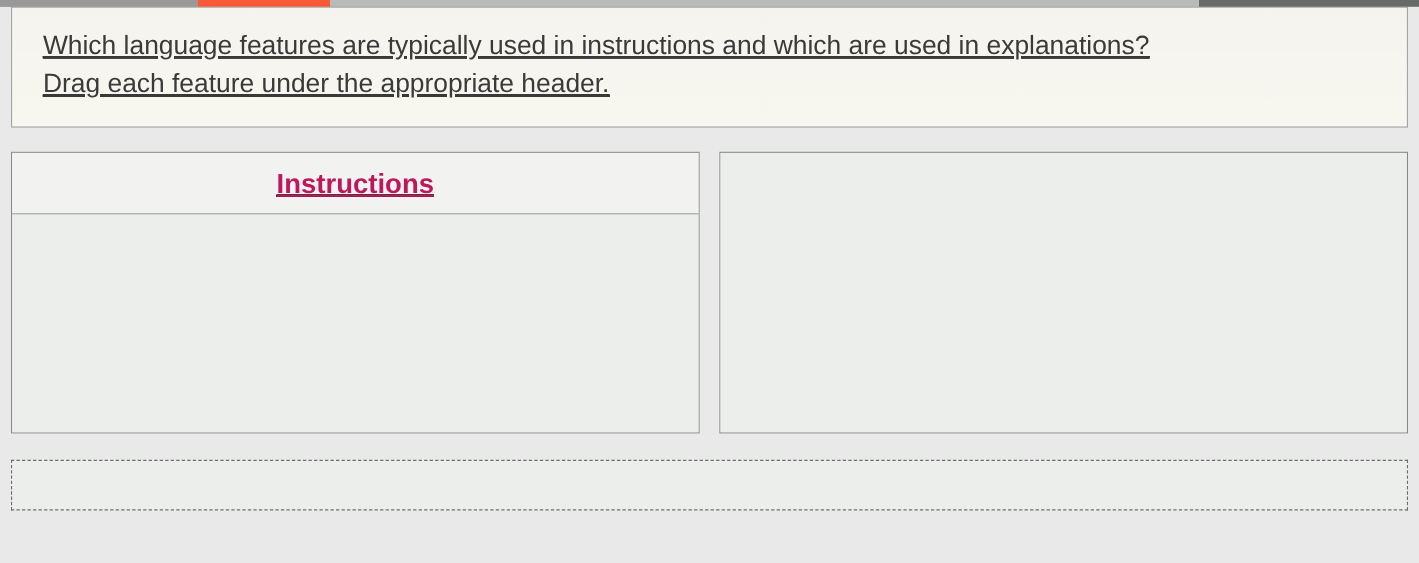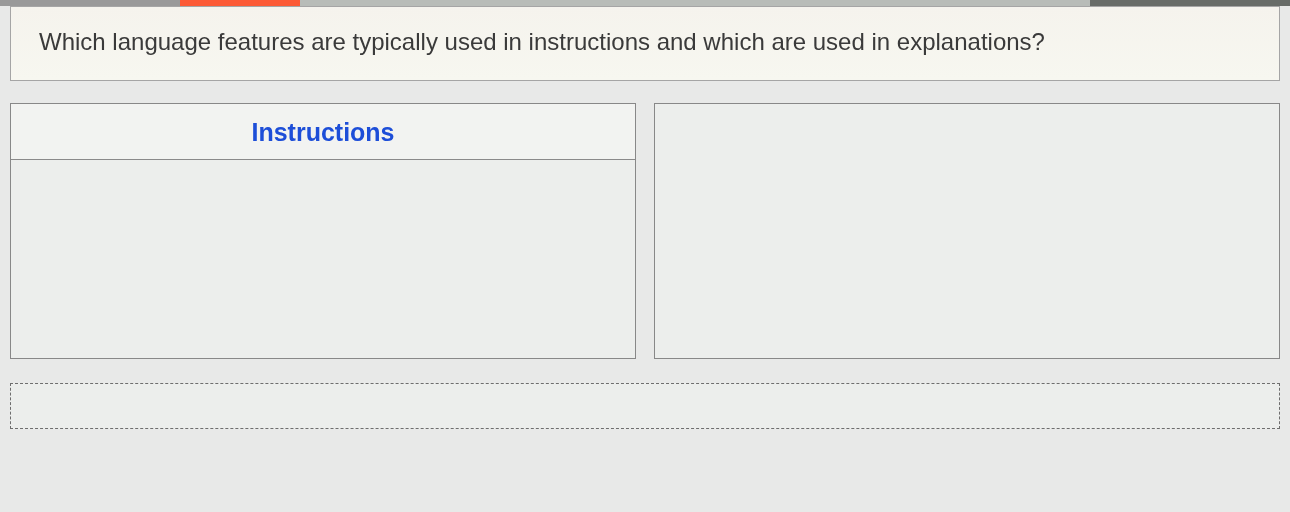--- a/index.html
+++ b/index.html
@@ -1,18 +1,19 @@
 <!DOCTYPE html>
 <html><head>
   <meta charset="utf-8">
   <style>
     * {
       margin: 0;
       padding: 0;
       box-sizing: border-box;
+      text-decoration: underline;
     }
     body {
       font-family: Arial, Helvetica, sans-serif;
       background: #e8e9e8;
       width: 1290px;
       height: 512px;
       overflow: hidden;
     }
     .top-bar {
       height: 6px;
@@ -57,21 +58,21 @@
       border: 1px solid #888;
       background: #f0f1f0;
       min-height: 256px;
       display: flex;
       flex-direction: column;
     }
     .drop-header {
       text-align: center;
       font-size: 25px;
       font-weight: 700;
-      color: #1d4ed8;
+      color: #be185d;
       padding: 14px 0 12px 0;
       border-bottom: 1px solid #8a8a8a;
       background: #f2f3f1;
     }
     .drop-body {
       flex: 1;
       background: #eceeec;
     }
     .items-tray {
       margin: 24px 10px 0 10px;
@@ -90,20 +91,21 @@
 <div class="top-bar">
   <div class="top-bar-segment-1"></div>
   <div class="top-bar-segment-2"></div>
   <div class="top-bar-segment-3"></div>
   <div class="top-bar-segment-4"></div>
 </div>
 
 <div class="question-box">
   <p class="question-text">
     <span>Which language features are typically used in instructions and which are used in explanations?</span><br>
+    <span>Drag each feature under the appropriate header.</span>
   </p>
 </div>
 
 <div class="columns-row">
   <div class="drop-column">
     <div class="drop-header">Instructions</div>
     <div class="drop-body"></div>
   </div>
   <div class="drop-column">
     <div class="drop-body"></div>

